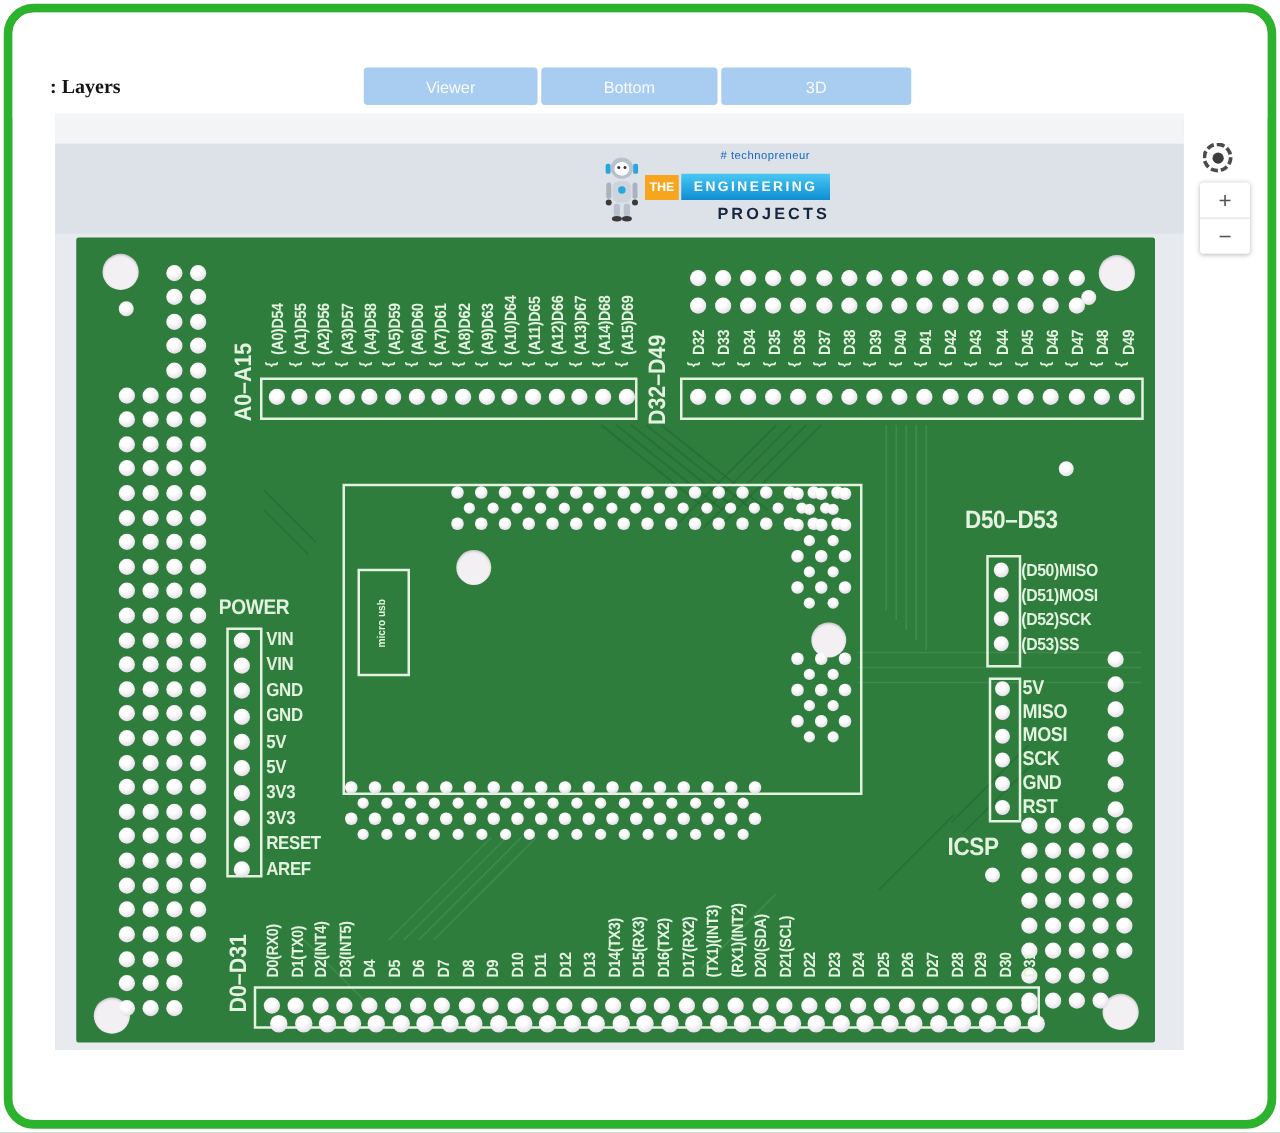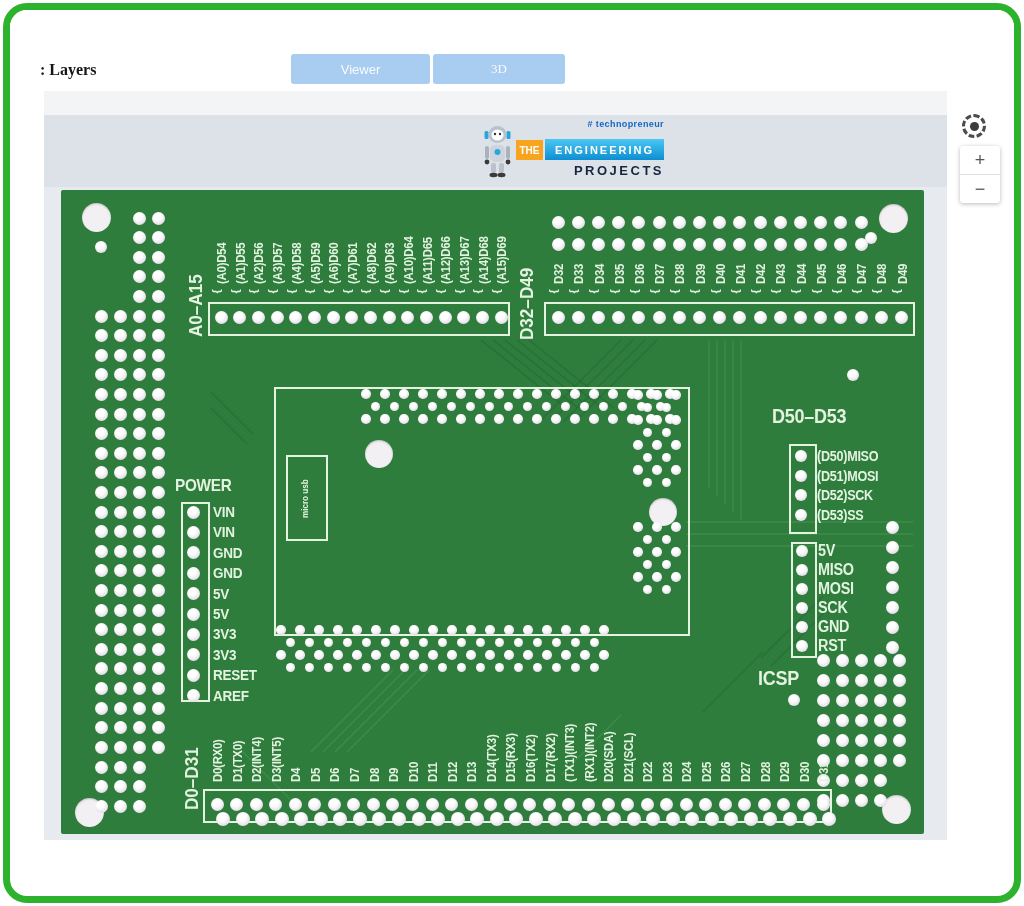--- a/index.html
+++ b/index.html
@@ -13,21 +13,21 @@
                 font-weight:bold;font-size:16px;color:#151515;}
   #tabs{position:absolute;left:281px;top:44px;height:30px;display:flex;gap:3px;}
   .tab{height:30px;border-radius:3px;display:flex;align-items:center;justify-content:center;
        font-size:13px;color:rgba(255,255,255,.92);cursor:pointer;}
   
   #canvas{position:absolute;left:34px;top:81px;width:903px;height:749px;background:#e7eaee;}
   #strip-top{position:absolute;left:0;top:0;width:100%;height:24px;background:#f3f4f6;}
   #logo-band{position:absolute;left:0;top:24px;width:100%;height:72px;background:#dde2e8;}
   
   #logo{position:absolute;left:440px;top:26px;width:182px;height:68px;}
-  #tagline{position:absolute;right:2px;top:2px;font-size:9px;font-weight:bold;color:#1566c4;letter-spacing:.4px;}
+  #tagline{position:absolute;right:18px;top:2px;font-size:9px;font-weight:normal;color:#1566c4;letter-spacing:.4px;}
   #logo-the{position:absolute;left:32px;top:23px;width:27px;height:20px;background:#f7a41f;color:#fff;
             font-size:10px;font-weight:bold;display:flex;align-items:center;justify-content:center;}
   #logo-eng{position:absolute;left:61px;top:22px;width:119px;height:21px;color:#fff;font-size:11px;
             font-weight:bold;letter-spacing:2px;display:flex;align-items:center;justify-content:center;
             background:linear-gradient(180deg,#4ac7f3,#0d8ed2);}
   #logo-proj{position:absolute;right:2px;top:46px;font-size:13px;font-weight:bold;color:#16263f;letter-spacing:2.5px;}
   
   #fit-btn{position:absolute;left:952px;top:104px;width:24px;height:24px;border:3px dashed #4b4b4b;
            border-radius:50%;box-sizing:border-box;cursor:pointer;display:flex;align-items:center;justify-content:center;}
   #fit-dot{width:9px;height:9px;border-radius:50%;background:#3c3c3c;}
@@ -63,21 +63,24 @@
 <body>
 
 <div id="frame">
 
   <div id="titlebar">
     <span id="viewer-title">: Layers</span>
     <div id="tabs">
         <div class="tab" style="width: 139px; background: rgb(169, 204, 241);">
           <span>Viewer</span>
         </div>
-        <div class="tab" style="width: 132px; background: rgb(169, 204, 241); font-family: Liberation Serif, serif;">
+        <div class="tab" style="width: 141px; background: rgb(169, 204, 241);">
+          <span>Bottom</span>
+        </div>
+        <div class="tab" style="width: 152px; background: rgb(169, 204, 241);">
           <span>3D</span>
         </div>
       </div>
   </div>
 
   <div id="canvas">
     <div id="strip-top"></div>
     <div id="logo-band"></div>
 
     <div id="logo">

